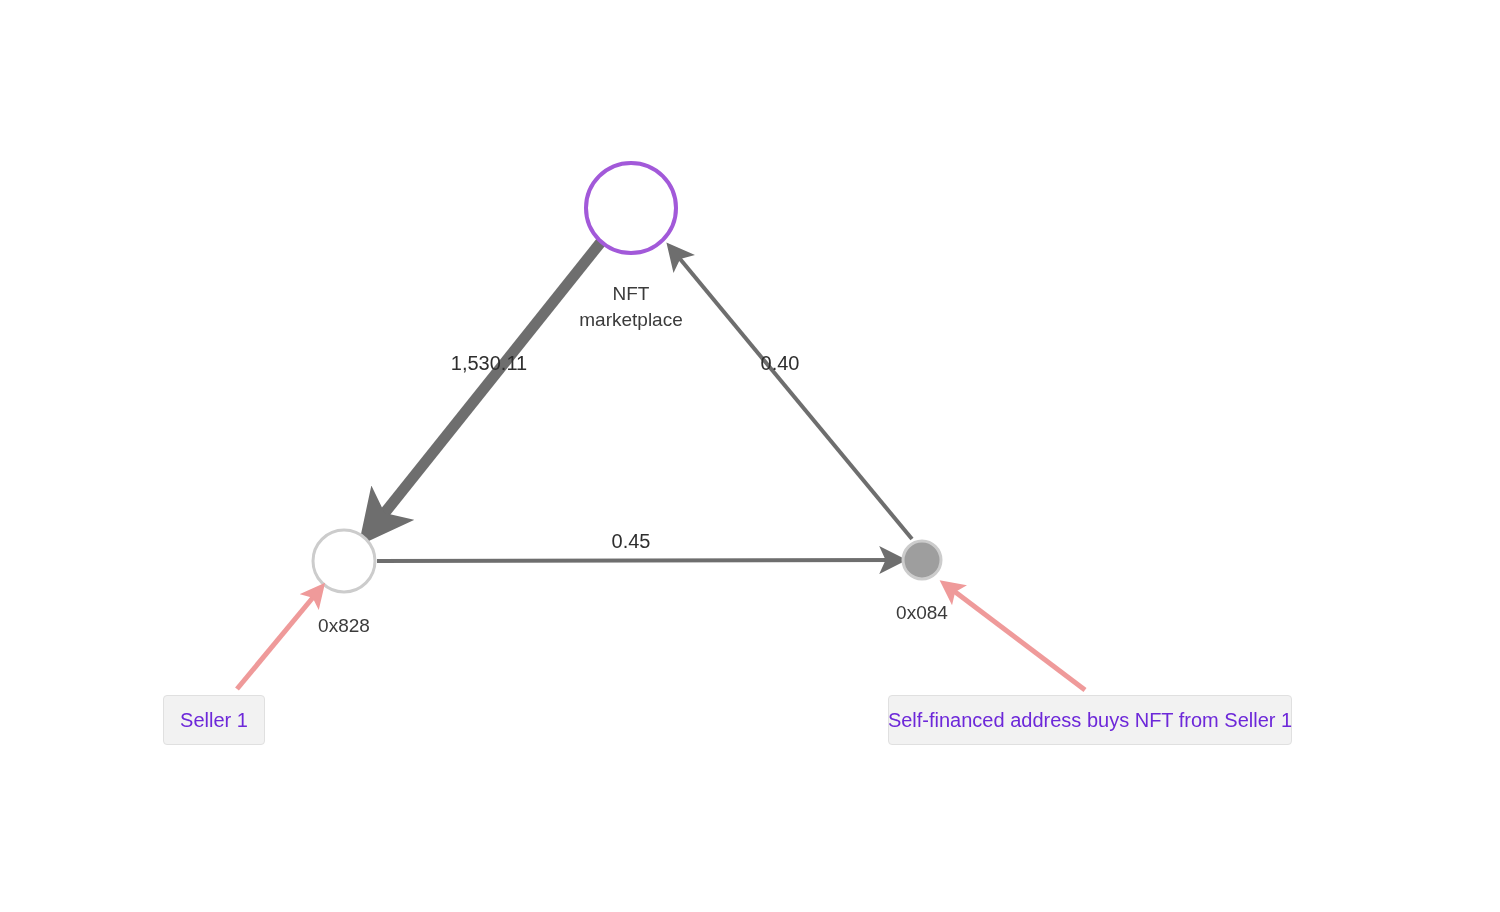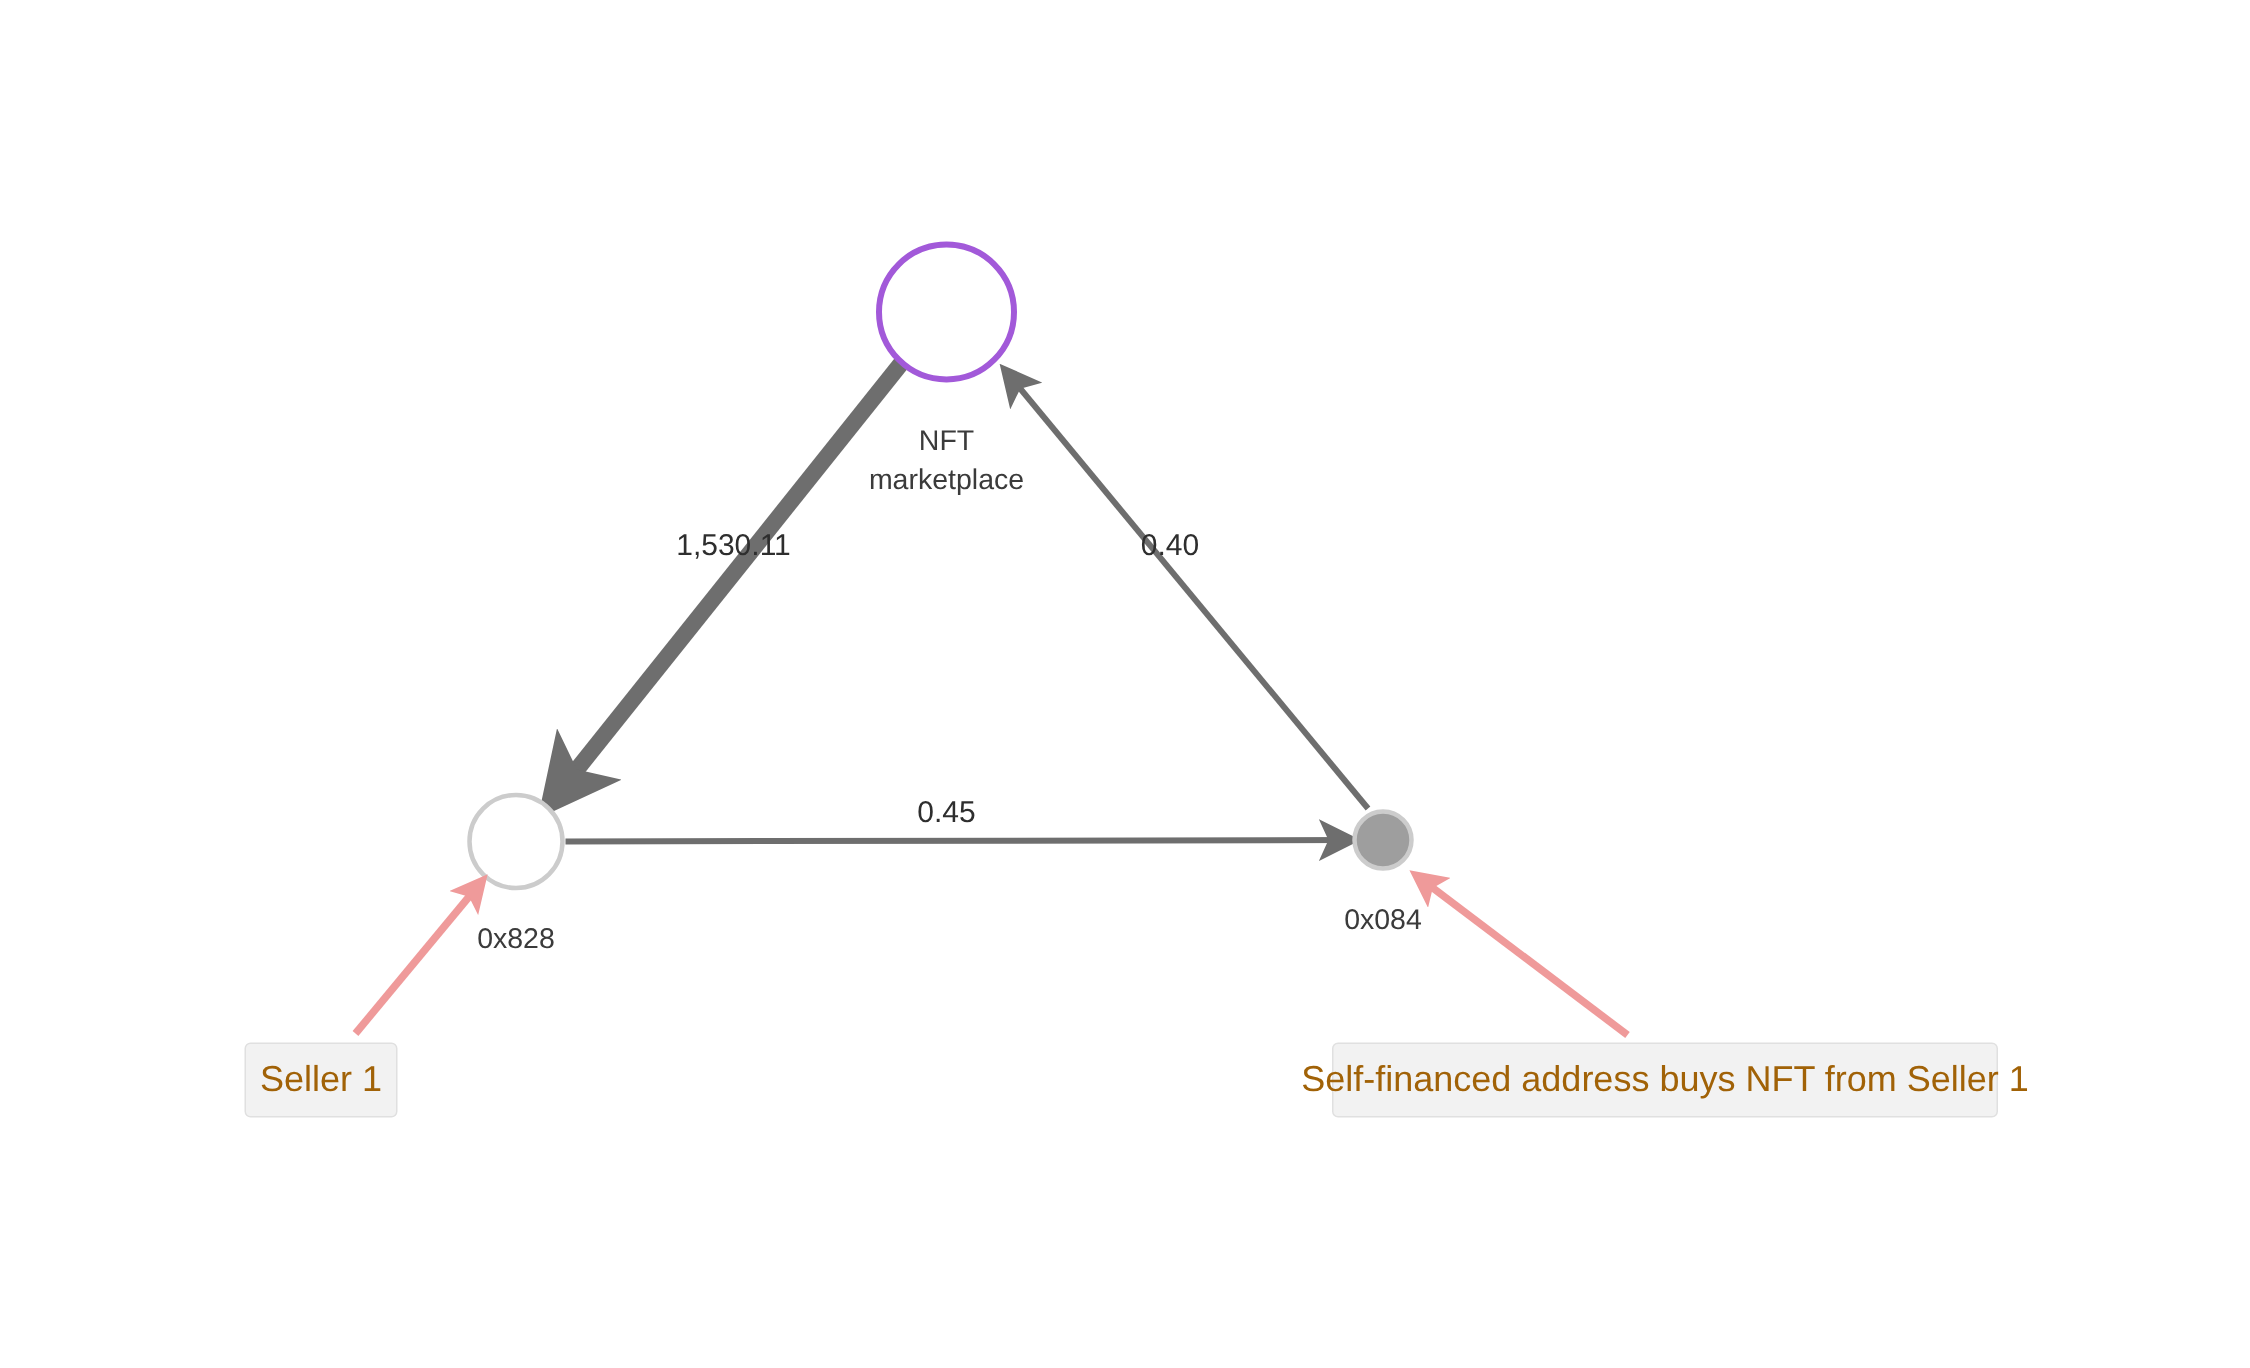--- a/index.html
+++ b/index.html
@@ -35,35 +35,35 @@
     position: absolute;
     background: #f2f2f2;
     border: 1px solid #e0e0e0;
     border-radius: 4px;
     display: flex;
     align-items: center;
     justify-content: center;
     box-sizing: border-box;
   }
   .annotation-text {
-    font-size: 24px;
-    color: #a16207;
+    font-size: 20px;
+    color: #6d28d9;
     white-space: nowrap;
     font-family: "Liberation Sans", "DejaVu Sans", sans-serif;
   }
   #annotation-seller {
     left: 163px;
     top: 695px;
     width: 102px;
     height: 50px;
   }
   #annotation-selffinanced {
     left: 888px;
     top: 695px;
-    width: 444px;
+    width: 404px;
     height: 50px;
   }
 </style>
 </head>
 <body style="background: rgb(255, 255, 255);">
 
 <svg id="graph-canvas" viewBox="0 0 1500 912">
   <defs>
     <marker id="arrow-thick" markerWidth="5" markerHeight="5" refX="2.6" refY="2.5" orient="auto" markerUnits="strokeWidth">
       <path d="M0,0 L5,2.5 L0,5 L1.2,2.5 z" fill="#6e6e6e"></path>

